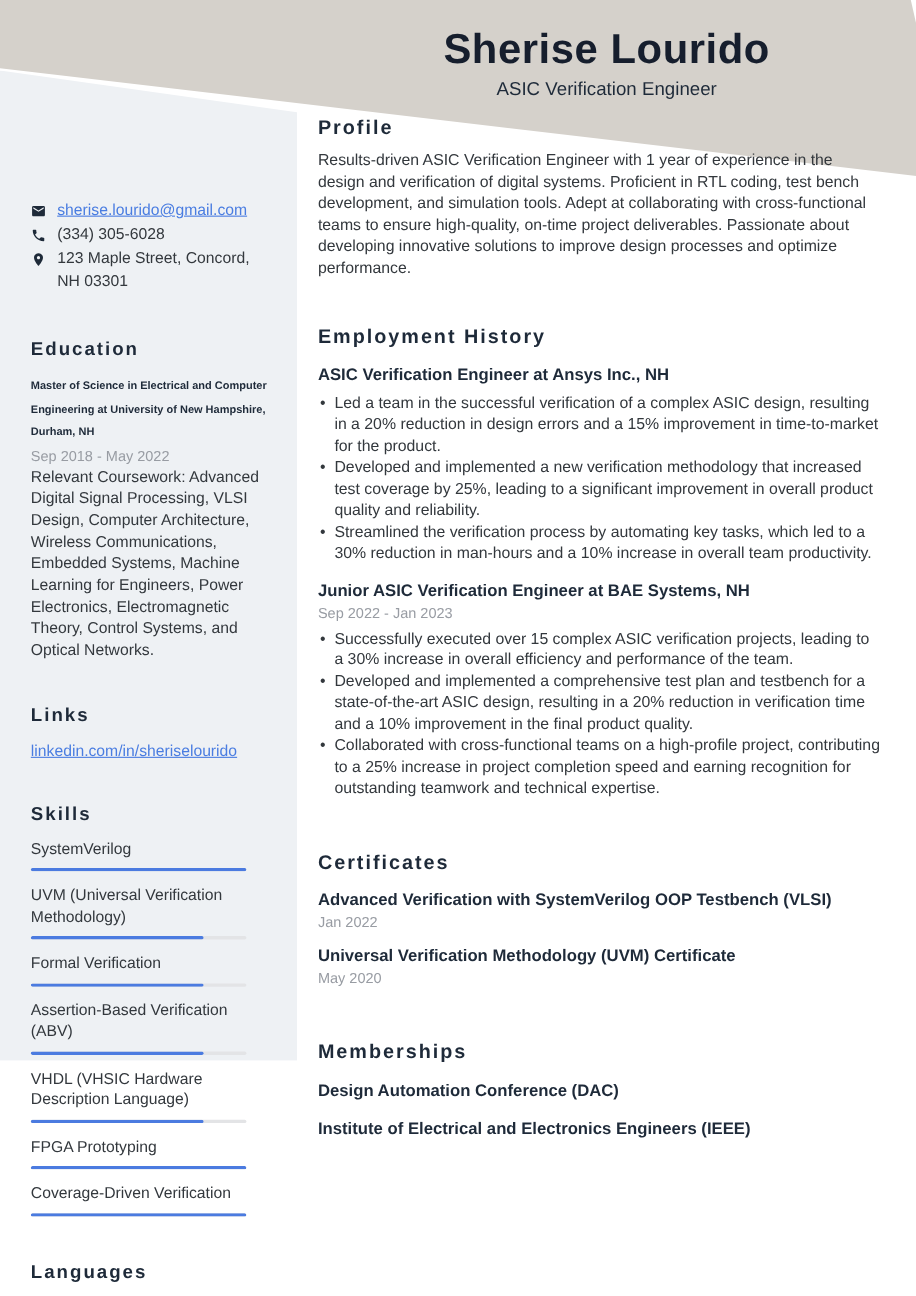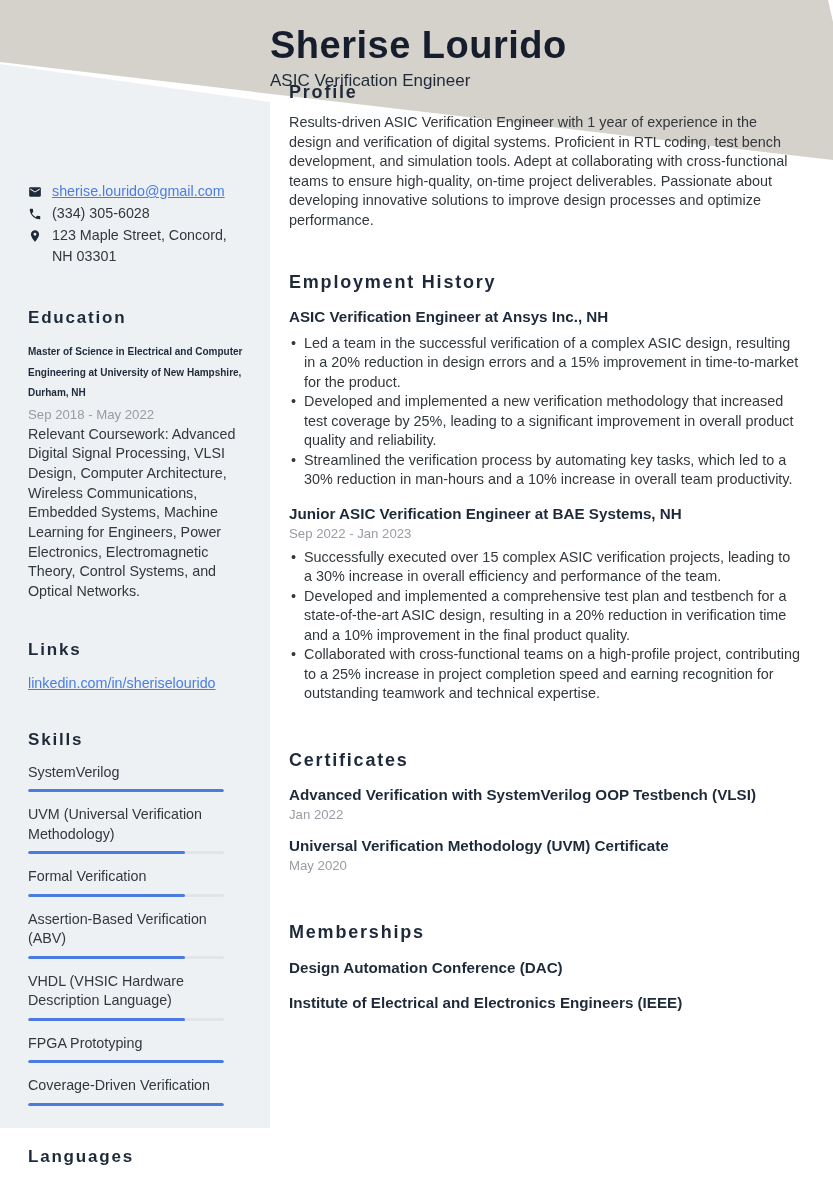--- a/index.html
+++ b/index.html
@@ -8,29 +8,29 @@
   .page {
     position: relative; width: 833px; height: 1178px;
     background: var(--page_bg, #ffffff); overflow: hidden; margin: 0 auto;
   }
   
   .header-band {
     position: absolute; left: 0; top: 0; width: 833px; height: 170px;
     background: var(--header_beige, #d5d1cb);
     clip-path: polygon(0 0, 828px 0, 833px 22px, 833px 160px, 0 62px);
   }
-  .header-text { position: absolute; left: 270px; right: 0; top: 24px; text-align: left; }
+  .header-text { position: absolute; left: 270px; right: 0; top: 24px; text-align: center; }
   .name {
     font-size: 38px; font-weight: 700; letter-spacing: 0.5px;
     color: var(--name_color, #161e2d); line-height: 1.15;
   }
   .job-title { font-size: 17px; color: var(--text_dark, #1e2a39); margin-top: 3px; }
   
   .sidebar {
-    position: absolute; left: 0; top: 0; width: 270px; height: 1128px;
+    position: absolute; left: 0; top: 0; width: 270px; height: 964px;
     background: var(--sidebar_bg, #eef1f4);
     clip-path: polygon(0 64px, 270px 102px, 270px 1178px, 0 1178px);
     padding: 181px 24px 0 28px;
   }
   .contact-row { display: flex; gap: 10px; align-items: flex-start; margin-bottom: 1px; }
   .contact-row .icon { flex: 0 0 14px; height: 21px; display: flex; align-items: center; }
   .contact-row .icon svg { width: 14px; height: 14px; fill: var(--text_dark, #1e2a39); }
   .contact-row .ctext { font-size: 14.3px; line-height: 21px; color: var(--text_body, #33383d); }
   a.link { color: var(--link_blue, #4a7de1); text-decoration: underline; }
   .sb-h2 {
@@ -51,21 +51,21 @@
   .skill-label { font-size: 14.3px; line-height: 19.5px; color: var(--text_body, #33383d); }
   .skill-bar {
     margin-top: 7px; height: 3px; border-radius: 2px;
     background: var(--bar_track, #e3e4e6); overflow: hidden; width: 196px;
   }
   .skill-bar-fill { height: 100%; border-radius: 2px; background: var(--accent_blue, #4b7be0); }
   .sb-langs { margin-top: 41px; }
   
   .main {
     position: absolute; left: 270px; top: 0; width: 563px;
-    padding: 82px 33px 0 19px;
+    padding: 106px 33px 0 19px;
   }
   .m-h2 {
     font-size: 18px; font-weight: 700; letter-spacing: 1.8px;
     color: var(--text_dark, #1e2a39);
   }
   .profile-text { margin-top: 10px; font-size: 14.4px; line-height: 19.6px; color: var(--text_body, #33383d); }
   .m-employment { margin-top: 41px; }
   .job { margin-top: 14px; }
   .job-h3, .cert-h3, .membership-item {
     font-size: 15.2px; font-weight: 700; line-height: 20px; color: var(--text_dark, #1e2a39);

